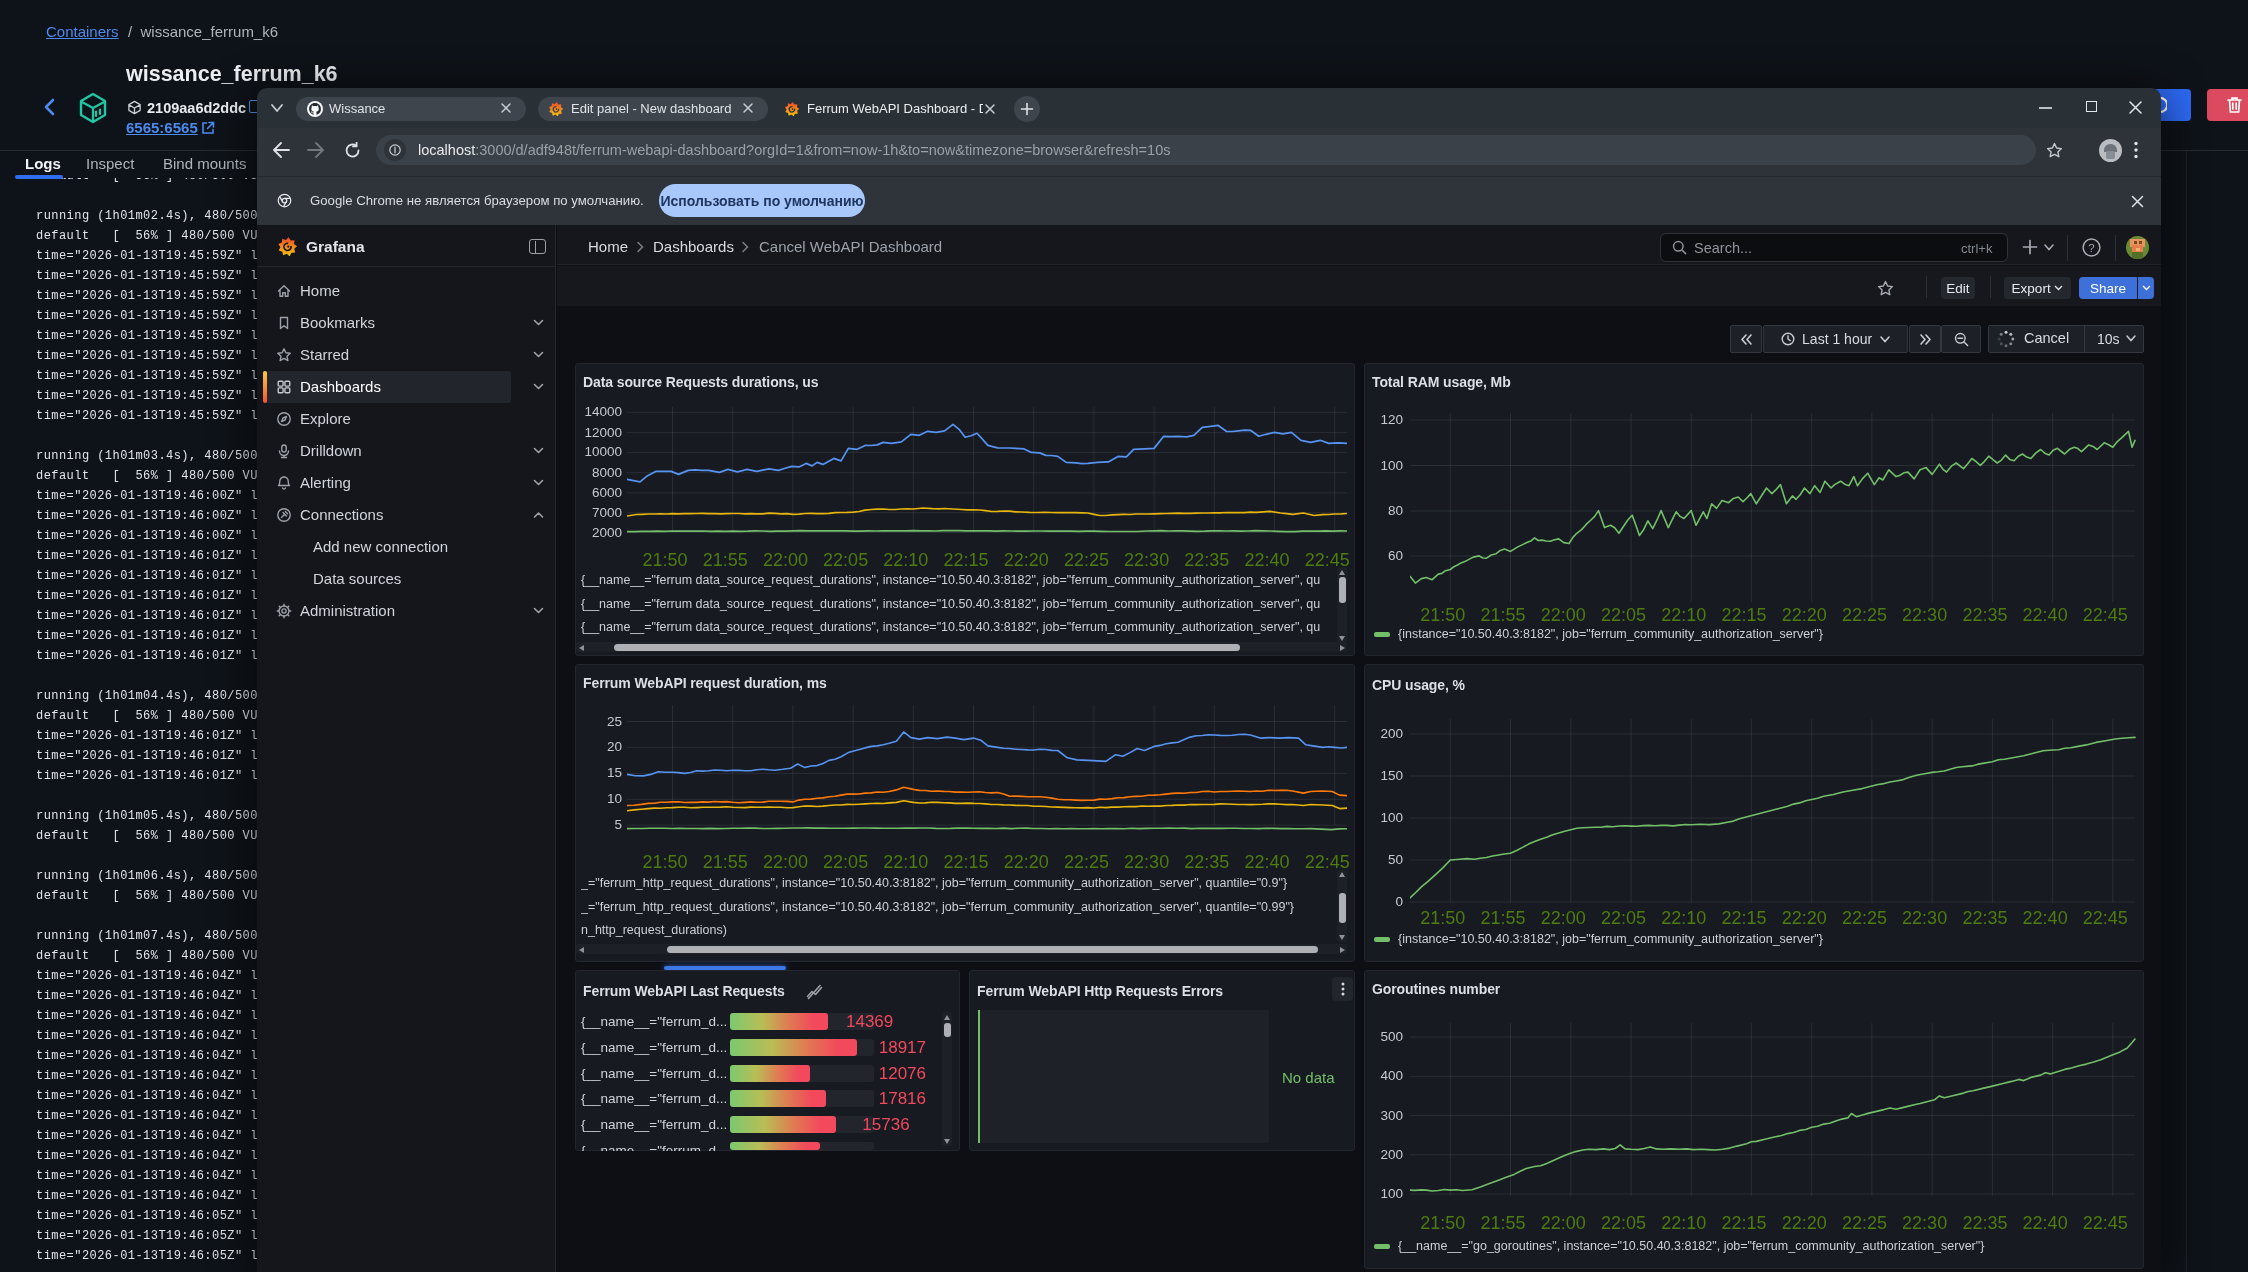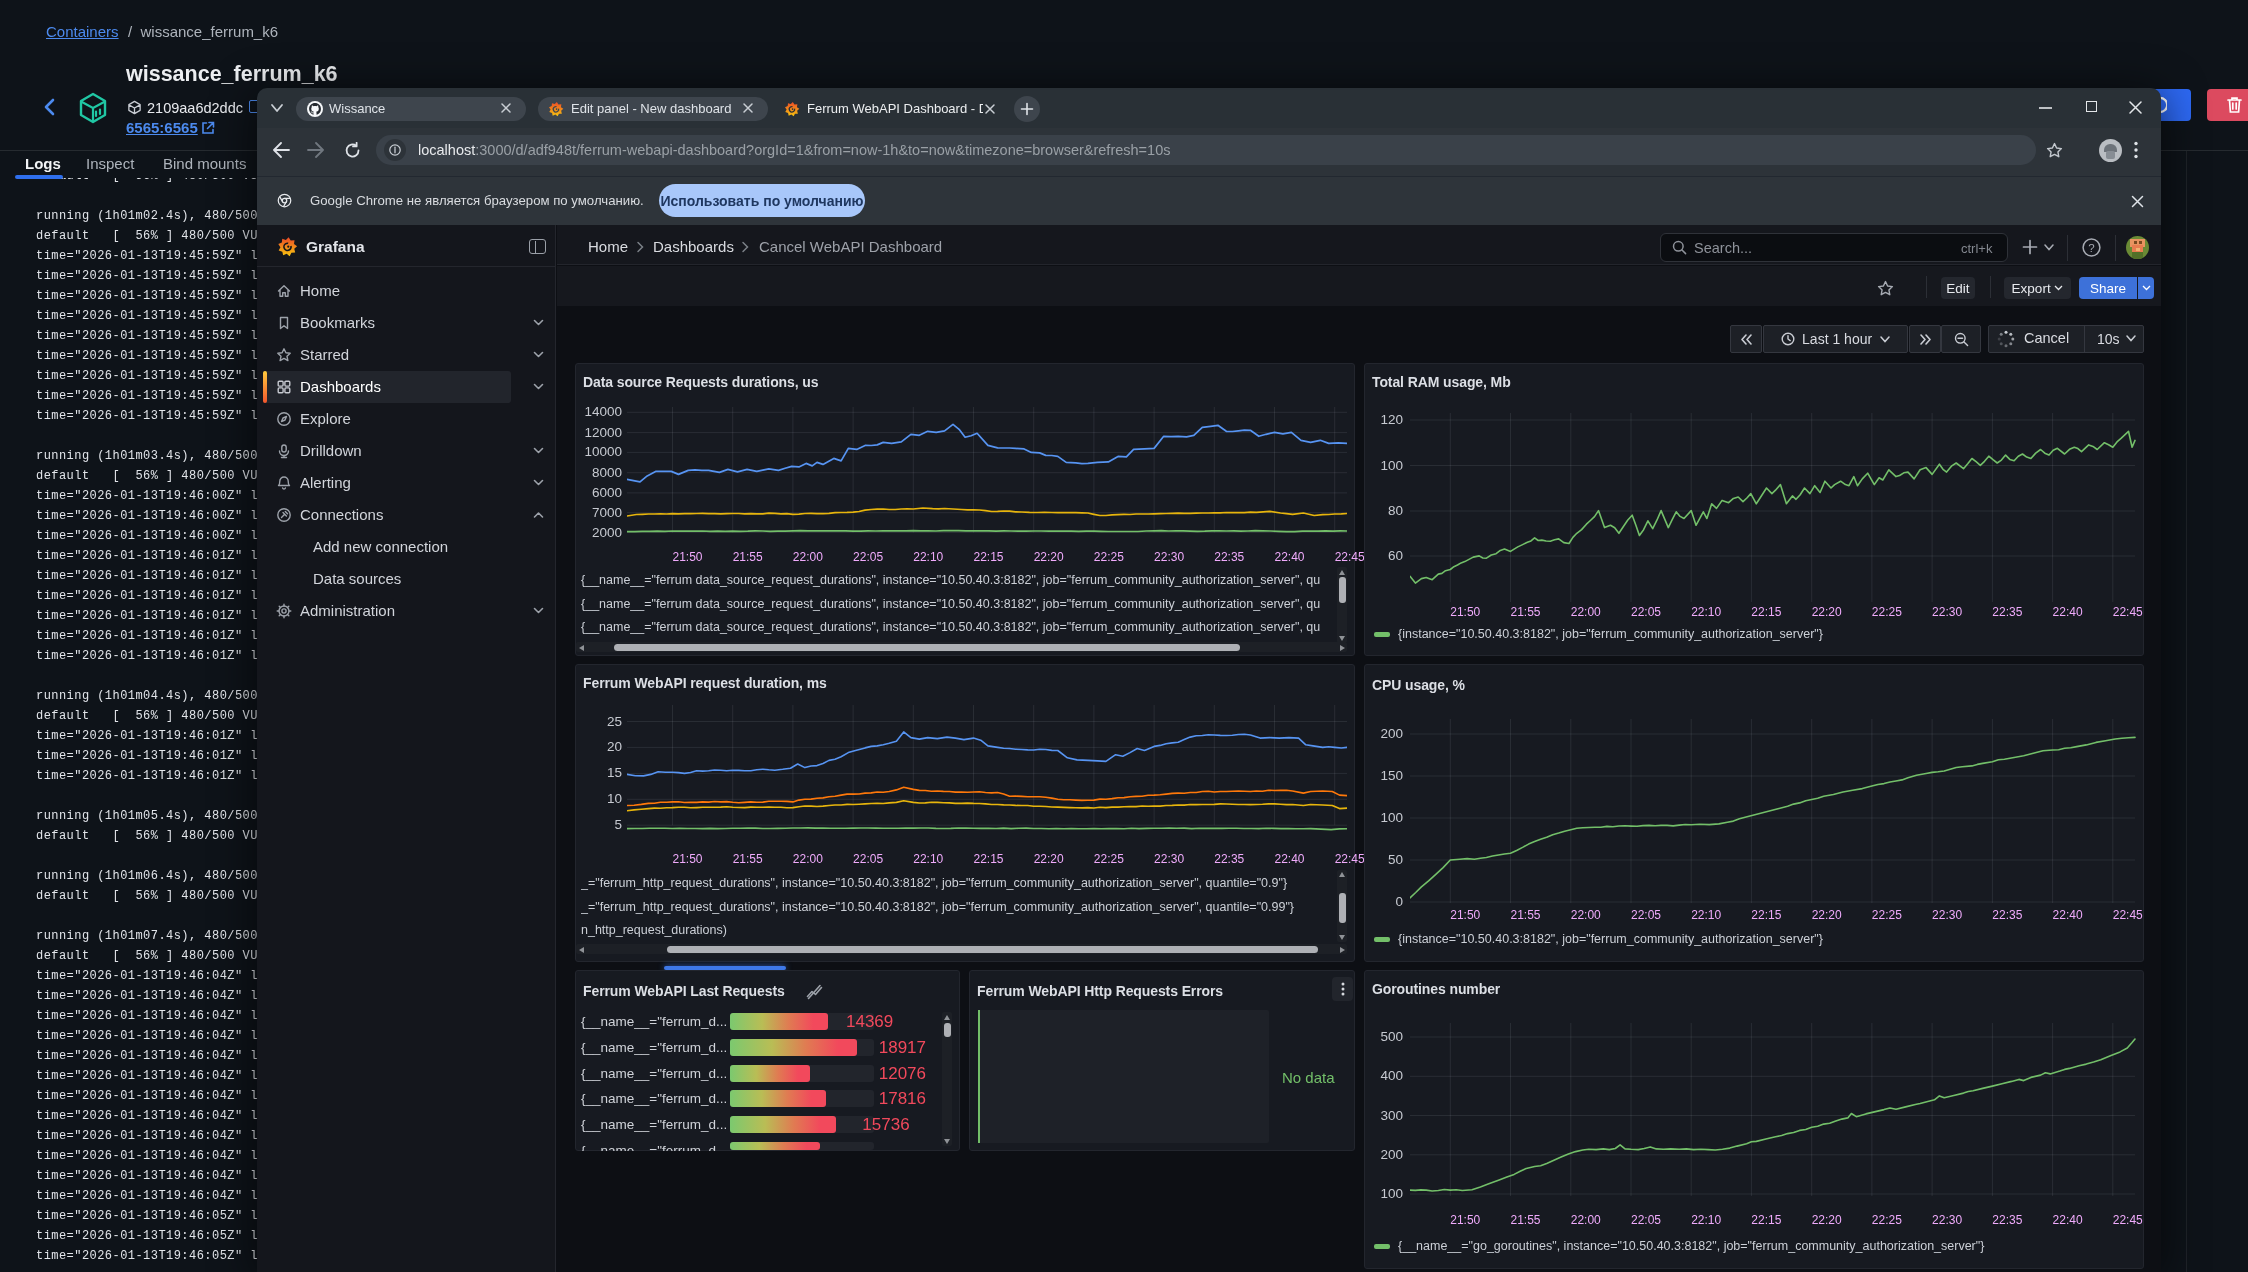--- a/index.html
+++ b/index.html
@@ -1,18 +1,18 @@
 <!DOCTYPE html>
 <html><head><meta charset="utf-8"><style>
 *{margin:0;padding:0;box-sizing:border-box}
 html,body{width:2248px;height:1272px;overflow:hidden;background:#0e1319;font-family:"Liberation Sans",sans-serif;}
 .abs{position:absolute}
 .mono{font-family:"Liberation Mono",monospace}
 .ylbl{position:absolute;width:60px;text-align:right;color:#c7cad1;font-size:13.5px}
-.xlbl{position:absolute;width:60px;text-align:right;color:#f0abfc;font-size:12px}
+.xlbl{position:absolute;width:60px;text-align:left;color:#4d7c0f;font-size:18px}
 .ptitle{position:absolute;color:#dcdfe5;font-size:14px;font-weight:700;letter-spacing:-0.1px}
 .panel{position:absolute;background:#171a21;border:1px solid #23262e;border-radius:3px}
 .legtxt{position:absolute;color:#ccd0d7;font-size:12.5px;white-space:nowrap;overflow:hidden}
 .tbtn{position:absolute;background:#1d2026;border:1px solid #34373f;border-radius:2px;color:#dadce2;font-size:14px;display:flex;align-items:center;justify-content:center;font-weight:500}
 </style></head><body>
 
 <div class="abs" style="left:0;top:0;width:2248px;height:1272px;background:#0e1319"></div>
 <div class="abs" style="left:46px;top:23px;font-size:15px;color:#4c8aee;text-decoration:underline">Containers</div>
 <div class="abs" style="left:128px;top:23px;font-size:15px;color:#aeb4bc">/&nbsp;&nbsp;wissance_ferrum_k6</div>
 <div class="abs" style="left:126px;top:62px;font-size:21.5px;font-weight:700;color:#eceef1">wissance_ferrum_k6</div>
@@ -20,21 +20,21 @@
     <path d="M11 2 L4 9 L11 16" stroke="#4c8aee" stroke-width="2.6" fill="none" stroke-linecap="round" stroke-linejoin="round"></path>
   </svg>
 <svg class="abs" style="left:76px;top:91px" width="34" height="34" viewBox="0 0 34 34">
 <path d="M17 3 L29 10 V24 L17 31 L5 24 V10 Z" fill="none" stroke="#20c7a4" stroke-width="2.4" stroke-linejoin="round"></path>
 <path d="M5 10.5 L17 17 L29 10.5 M17 17 V30" fill="none" stroke="#20c7a4" stroke-width="2.2"></path>
 <path d="M20 20.5 V25 M24 18.5 V23" stroke="#20c7a4" stroke-width="2.2" stroke-linecap="round"></path>
 </svg>
 <svg class="abs" style="left:127px;top:100px" width="15" height="15" viewBox="0 0 16 16">
     <path d="M8 1.5 L14 5 V11 L8 14.5 L2 11 V5 Z M2 5.2 L8 8.5 L14 5.2 M8 8.5 V14" fill="none" stroke="#c9cdd4" stroke-width="1.4" stroke-linejoin="round"></path>
   </svg>
-<div class="abs" style="left:147px;top:100px;font-size:14.5px;font-weight:400;color:#e8eaee">2109aa6d2ddc</div>
+<div class="abs" style="left:147px;top:100px;font-size:14.5px;font-weight:700;color:#e8eaee">2109aa6d2ddc</div>
 <div class="abs" style="left:249px;top:100px;width:10px;height:13px;border:1.6px solid #4c8aee;border-radius:2px"></div>
 <div class="abs" style="left:126px;top:119px;font-size:15px;font-weight:700;color:#4c8aee;text-decoration:underline">6565:6565</div>
 <svg class="abs" style="left:201px;top:121px" width="14" height="14" viewBox="0 0 14 14">
     <path d="M5.5 2 H2 V12 H12 V8.5 M8 1.5 H12.5 V6 M12.5 1.5 L6.5 7.5" stroke="#4c8aee" stroke-width="1.6" fill="none" stroke-linecap="round"></path>
   </svg>
 <div class="abs" style="left:2186px;top:151px;width:1px;height:1121px;background:rgba(255,255,255,0.07)"></div>
 <div class="abs mono" style="left:36px;top:166px;width:860px;font-size:12px;line-height:20px;letter-spacing:0.45px;color:#e2e5ea">
     <div style="height:20px;white-space:pre">default   [  56% ] 480/500 VUs</div>
     <div style="height:20px;white-space:pre"></div>
     <div style="height:20px;white-space:pre">running (1h01m02.4s), 480/500 VUs, 28855 complete and 0 interrupted iterations</div>

